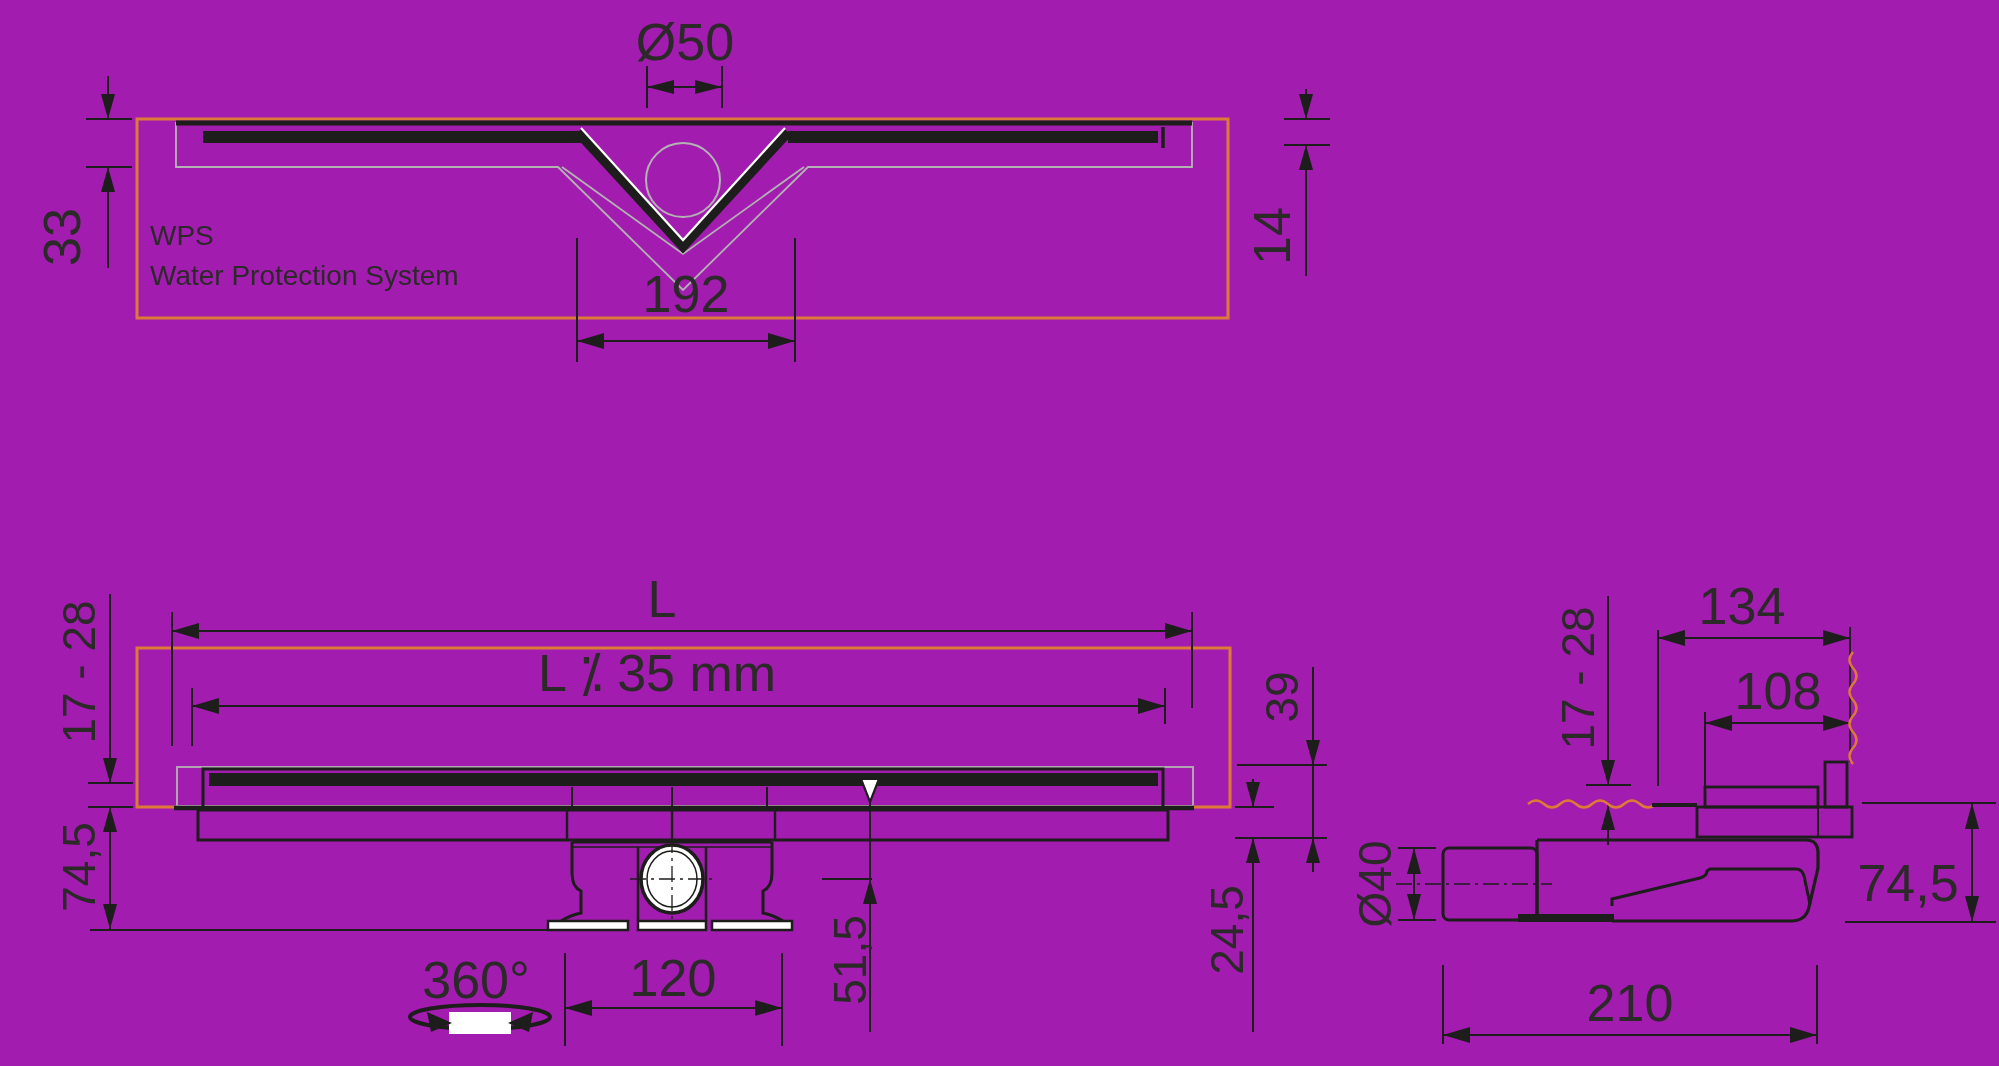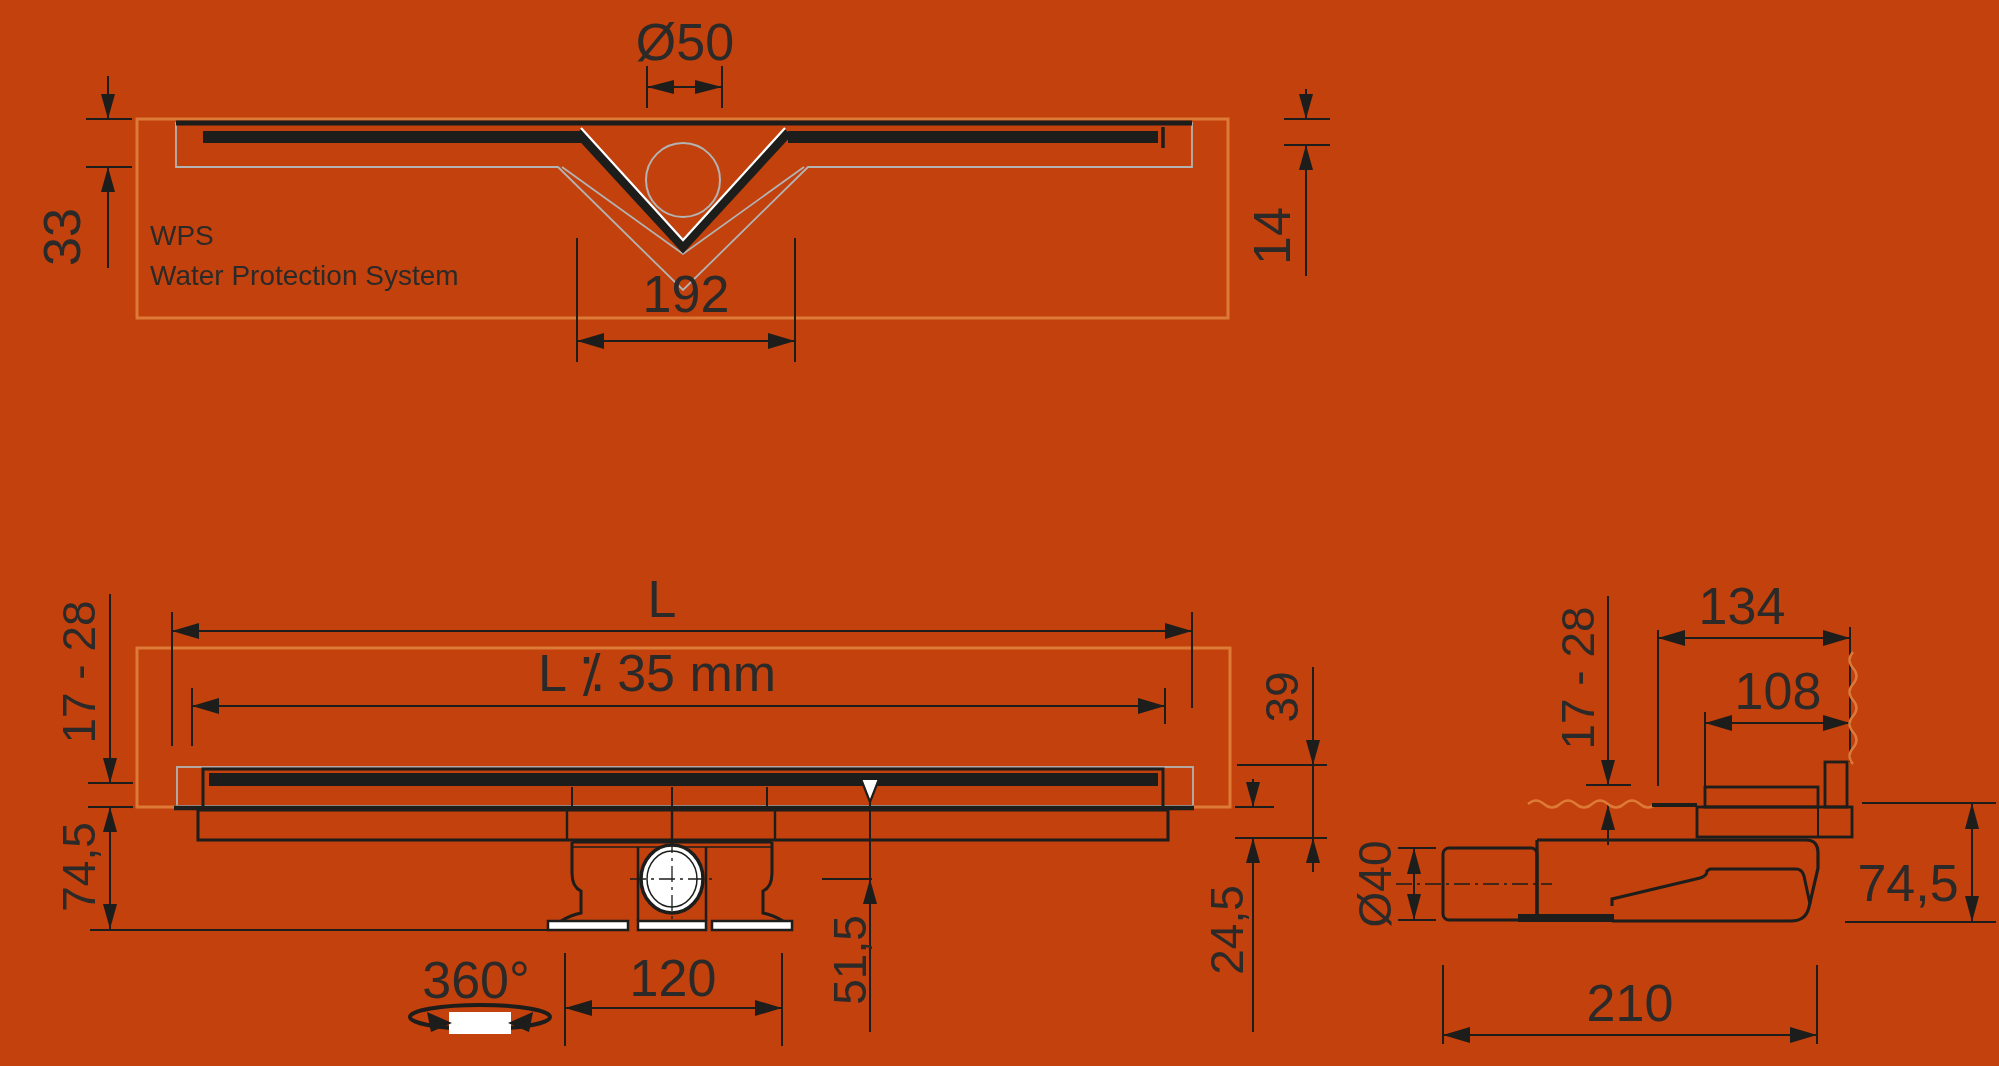--- a/index.html
+++ b/index.html
@@ -1,16 +1,16 @@
 <!DOCTYPE html>
 <html style="--accent: #DE7A38; --ink: #1D1D1B; --muted_line: #B3B3B3; --text: #2B2A29;"><head>
 <meta charset="utf-8">
 <style>
   html,body{margin:0;padding:0;background:#ffffff;}
-  .stage{width:1999px;height:1066px;position:relative;background:#c2410c;overflow:hidden;}
+  .stage{width:1999px;height:1066px;position:relative;background:#a21caf;overflow:hidden;}
   svg{display:block;}
   
   .k  {stroke:var(--ink);fill:none;stroke-linecap:butt;}
   .fk {fill:var(--ink);stroke:none;}
   .fw {fill:#ffffff;stroke:var(--ink);}
   .gray{stroke:var(--muted_line);fill:none;}
   .accent{stroke:var(--accent);fill:none;}
   .cl {stroke:var(--ink);fill:none;stroke-dasharray:16 5 3 5;}
   text.dim{font-family:"Liberation Sans","DejaVu Sans",sans-serif;font-size:52px;fill:var(--text);font-weight:400;}
   text.dim-sm{font-family:"Liberation Sans","DejaVu Sans",sans-serif;font-size:46px;fill:var(--text);font-weight:400;}

